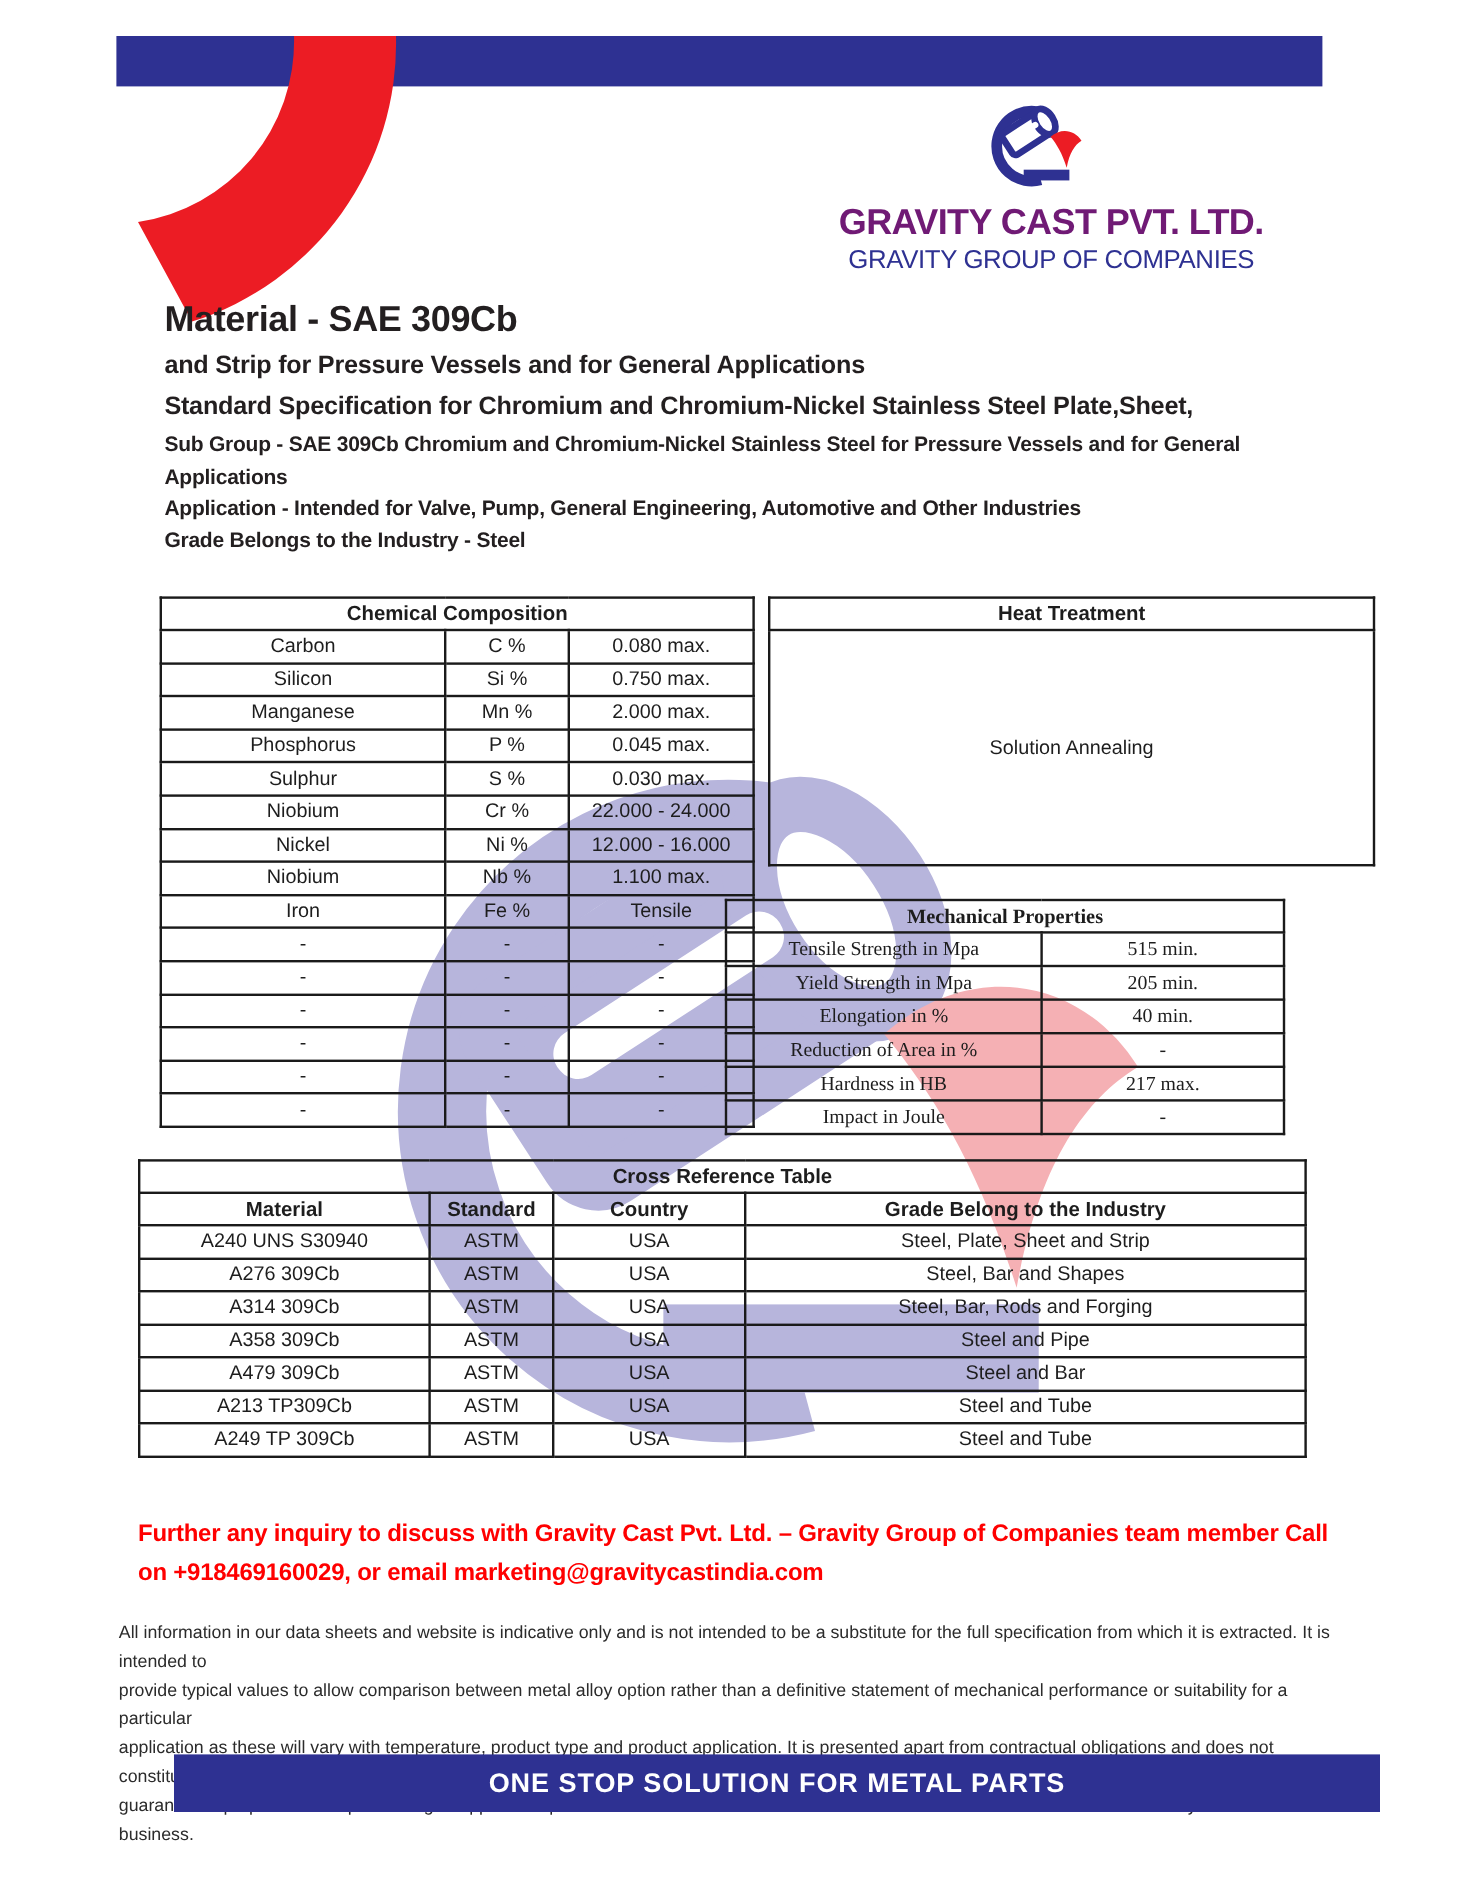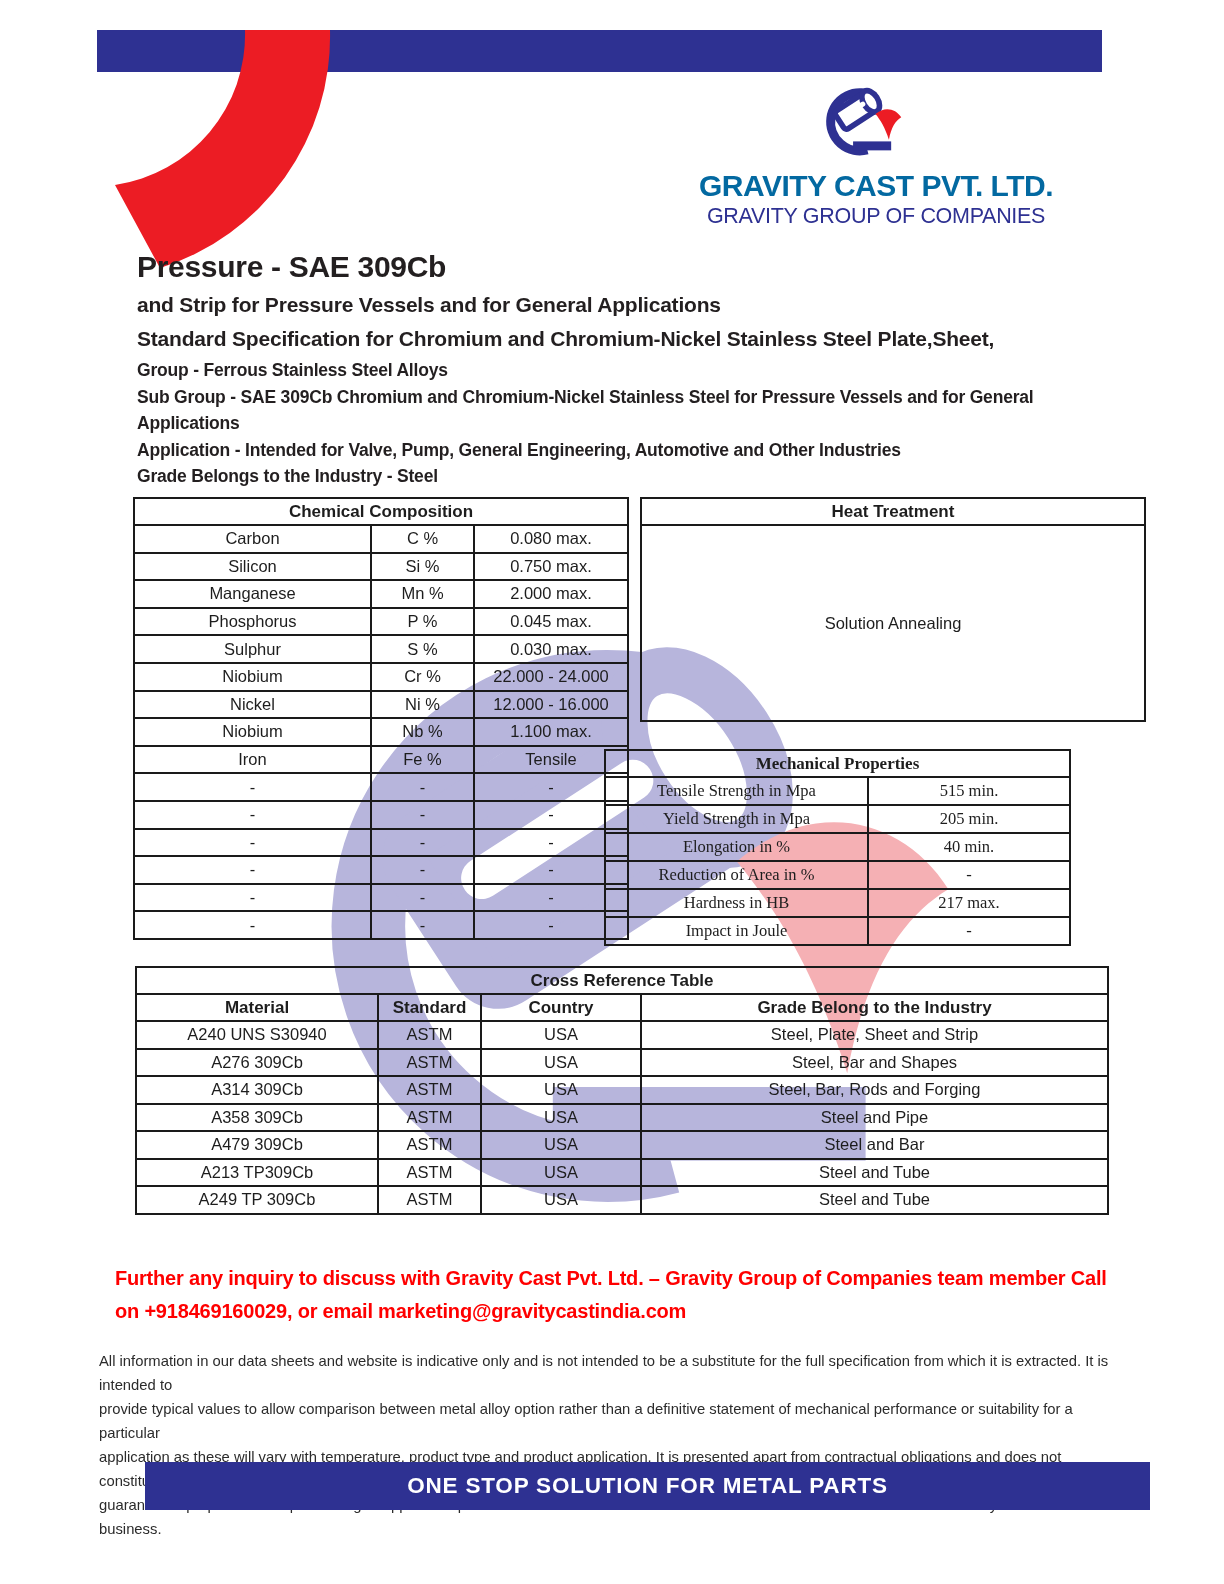--- a/index.html
+++ b/index.html
@@ -33,21 +33,21 @@
   th{font-size:17px;font-weight:700;}
   .tbl-chemical{left:133px;top:497px;width:494px;}
   .tbl-chemical td{height:25.6px;}
   .tbl-chemical th{height:25px;}
   .tbl-heat{left:640px;top:497px;width:506px;}
   .tbl-heat th{height:25px;}
   .tbl-heat td.heat-body{height:194px;}
   .tbl-mech{left:604px;top:749px;width:465px;font-family:Liberation Serif, serif;}
   .tbl-mech td{height:26px;}
   .tbl-mech th{height:25px;}
-  .tbl-cross{left:135px;top:966px;width:972px;}
+  .tbl-cross{left:115px;top:966px;width:972px;}
   .tbl-cross td{height:25.5px;}
   .tbl-cross th{height:25px;}
 
   
   .watermark{left:240px;top:558px;width:920px;height:920px;}
   .watermark svg{width:100%;height:100%;display:block;}
 
   
   .contact{left:115px;top:1262px;width:1000px;color:#ff0000;font-weight:700;
            font-size:20px;line-height:33px;letter-spacing:-0.2px;}
@@ -87,31 +87,30 @@
   <rect x="34" y="57.5" width="34" height="8" fill="#2e3192"></rect>
   <g transform="rotate(-33 36 30)">
     <rect x="19" y="21" width="33" height="19" rx="3" fill="#ffffff" stroke="#2e3192" stroke-width="5"></rect>
     <ellipse cx="52" cy="30.5" rx="6.5" ry="10.5" fill="#ffffff" stroke="#2e3192" stroke-width="5"></ellipse>
     <rect x="23" y="26.5" width="24" height="4.5" rx="2.2" fill="#ffffff"></rect>
   </g>
   <path d="M 54 33 C 62 26 72 28 77 36 C 72 39 68 45 66 56 C 62.5 45 58.5 38.5 54 33 Z" fill="#ec1c24"></path>
 </svg>
     </div>
   <div class="abs brand z4">
-    <div class="brand-name" style="color: #0369a1;">GRAVITY CAST PVT. LTD.</div>
+    <div class="brand-name" style="color: #701a75;">GRAVITY CAST PVT. LTD.</div>
     <div class="brand-tagline" style="color: rgb(46, 49, 146);">GRAVITY GROUP OF COMPANIES</div>
   </div>
 
   <div class="abs intro z4">
-    <h1>Pressure - SAE 309Cb</h1>
+    <h1>Material - SAE 309Cb</h1>
     <div class="spec">
       <div>and Strip for Pressure Vessels and for General Applications</div>
       <div>Standard Specification for Chromium and Chromium-Nickel Stainless Steel Plate,Sheet,</div>
     </div>
-    <div class="meta-line">Group - Ferrous Stainless Steel Alloys</div>
     <div class="meta-line">Sub Group - SAE 309Cb Chromium and Chromium-Nickel Stainless Steel for Pressure Vessels and for General</div>
     <div class="meta-line">Applications</div>
     <div class="meta-line">Application - Intended for Valve, Pump, General Engineering, Automotive and Other Industries</div>
     <div class="meta-line">Grade Belongs to the Industry - Steel</div>
   </div>
 
   <table class="abs tbl-chemical z4">
     <colgroup>
         <col style="width:237px">
         <col style="width:103px">

